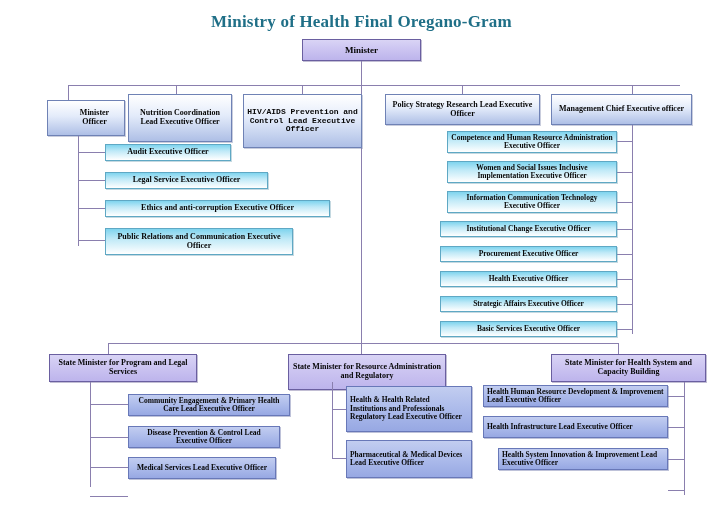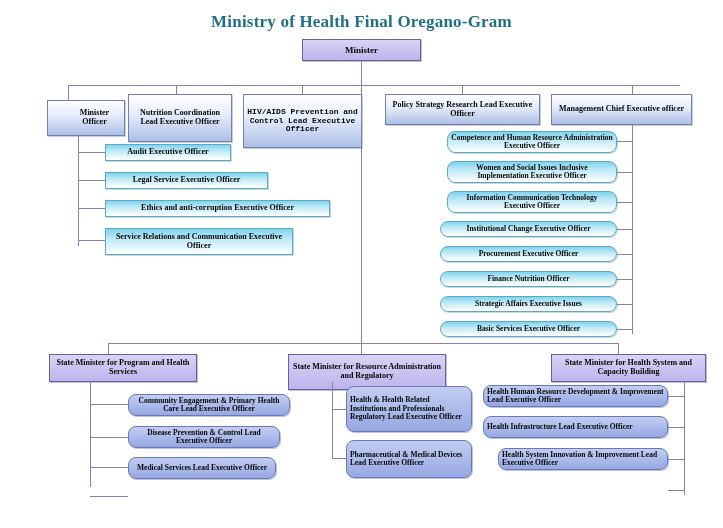--- a/index.html
+++ b/index.html
@@ -58,21 +58,21 @@
     background:linear-gradient(180deg,#7fd4ee 0%,#bfe9f7 40%,#ffffff 100%);
     border-color:#5fa8c4;
     box-shadow:1px 1px 0 rgba(110,160,180,.4);
   }
   
   .b-peri{
     background:linear-gradient(180deg,#c2cdf0 0%,#aab9ea 55%,#97a8e3 100%);
     border-color:#6878b8;
     box-shadow:1px 1px 0 rgba(110,120,170,.45);
   }
-  .fs75{font-size:7.5px;border-radius:8px;}
+  .fs75{font-size:7.5px;}
   .fs8{font-size:8px;}
   .fs9{font-size:9px;}
   .alignL{text-align:left;justify-content:flex-start;}
   .alignL span{text-align:left;}
 </style>
 </head>
 <body>
 
 <div id="stage">
 
@@ -123,21 +123,21 @@
   <div class="box b-cyan fs8" style="left:105px;top:144px;width:126px;height:17px;">
     <span>Audit Executive Officer</span>
   </div>
   <div class="box b-cyan fs8" style="left:105px;top:172px;width:163px;height:17px;">
     <span>Legal Service Executive Officer</span>
   </div>
   <div class="box b-cyan fs8" style="left:105px;top:200px;width:225px;height:17px;">
     <span>Ethics and anti-corruption Executive Officer</span>
   </div>
   <div class="box b-cyan fs8" style="left:105px;top:228px;width:188px;height:27px;">
-    <span>Service Relations and Communication Executive Officer</span>
+    <span>Public Relations and Communication Executive Officer</span>
   </div>
 
   <div class="ln lnv" style="left:632px;top:125px;height:209px;"></div>
   <div class="ln lnh" style="left:617px;top:141px;width:15px;"></div>
   <div class="ln lnh" style="left:617px;top:172px;width:15px;"></div>
   <div class="ln lnh" style="left:617px;top:202px;width:15px;"></div>
   <div class="ln lnh" style="left:617px;top:229px;width:15px;"></div>
   <div class="ln lnh" style="left:617px;top:254px;width:15px;"></div>
   <div class="ln lnh" style="left:617px;top:279px;width:15px;"></div>
   <div class="ln lnh" style="left:617px;top:304px;width:15px;"></div>
@@ -152,36 +152,36 @@
   <div class="box b-cyan fs75" style="left:447px;top:191px;width:170px;height:22px;">
     <span>Information Communication Technology Executive Officer</span>
   </div>
   <div class="box b-cyan fs75" style="left:440px;top:221px;width:177px;height:16px;">
     <span>Institutional Change Executive Officer</span>
   </div>
   <div class="box b-cyan fs75" style="left:440px;top:246px;width:177px;height:16px;">
     <span>Procurement Executive Officer</span>
   </div>
   <div class="box b-cyan fs75" style="left:440px;top:271px;width:177px;height:16px;">
-    <span>Finance Nutrition Officer</span>
+    <span>Health Executive Officer</span>
   </div>
   <div class="box b-cyan fs75" style="left:440px;top:296px;width:177px;height:16px;">
-    <span>Strategic Affairs Executive Issues</span>
+    <span>Strategic Affairs Executive Officer</span>
   </div>
   <div class="box b-cyan fs75" style="left:440px;top:321px;width:177px;height:16px;">
     <span>Basic Services Executive Officer</span>
   </div>
 
   <div class="ln lnh" style="left:108px;top:343px;width:510px;"></div>
   <div class="ln lnv" style="left:108px;top:343px;height:12px;"></div>
   <div class="ln lnv" style="left:361px;top:343px;height:12px;"></div>
   <div class="ln lnv" style="left:618px;top:343px;height:12px;"></div>
 
   <div class="box b-purple fs8" style="left:49px;top:354px;width:148px;height:28px;">
-    <span>State Minister for Program and Health Services</span>
+    <span>State Minister for Program and Legal Services</span>
   </div>
   <div class="box b-purple fs8" style="left:288px;top:354px;width:158px;height:36px;">
     <span>State Minister for Resource Administration and Regulatory</span>
   </div>
   <div class="box b-purple fs8" style="left:551px;top:354px;width:155px;height:28px;">
     <span>State Minister for Health System and Capacity Building</span>
   </div>
 
   <div class="ln lnv" style="left:90px;top:382px;height:105px;"></div>
   <div class="ln lnh" style="left:90px;top:404px;width:38px;"></div>

